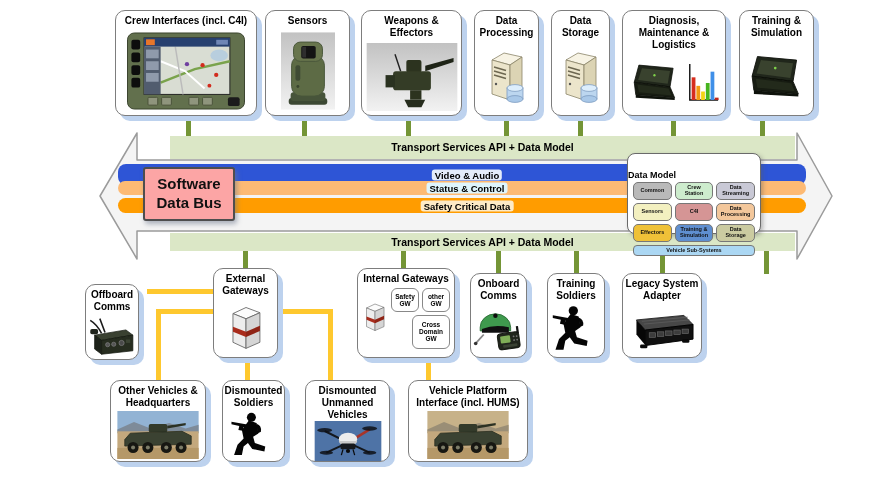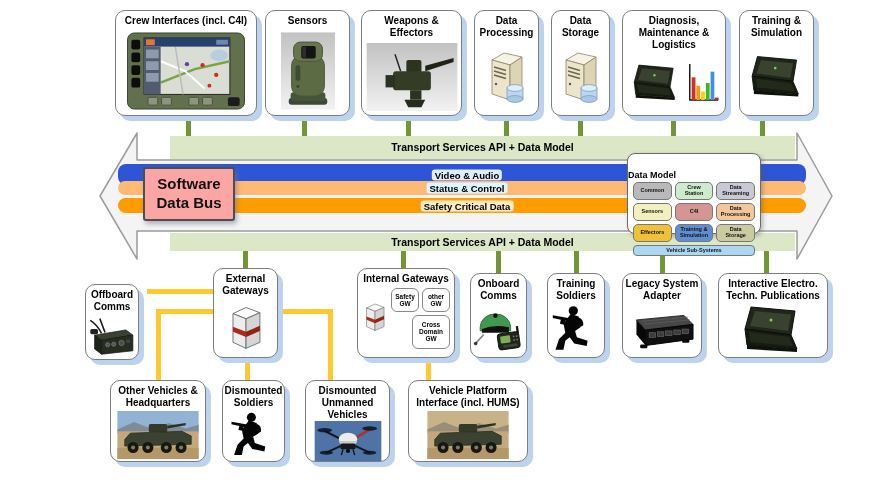--- a/index.html
+++ b/index.html
@@ -378,34 +378,20 @@
         <rect x="33" y="25" width="7" height="5" fill="#3c3c3c" stroke="#6a6a6a" stroke-width=".7"></rect>
         <rect x="42" y="24" width="7" height="5" fill="#3c3c3c" stroke="#6a6a6a" stroke-width=".7"></rect>
         <rect x="51" y="23" width="7" height="5" fill="#3c3c3c" stroke="#6a6a6a" stroke-width=".7"></rect>
         <rect x="60" y="22" width="7" height="5" fill="#3c3c3c" stroke="#6a6a6a" stroke-width=".7"></rect>
         <rect x="14" y="39" width="8" height="4" rx="1.5" fill="#0a0a0a"></rect>
         <rect x="60" y="33" width="8" height="4" rx="1.5" fill="#0a0a0a"></rect>
       </svg>
     </div>
   </div>
 
-  <div class="box" style="left:718px;top:273px;width:110px;height:85px">
-    <div class="title">Interactive Electro.
-Techn. Publications</div>
-    <div class="art">
-      <svg width="74" height="50" viewBox="0 0 72 50">
-        <polygon points="14,2 58,6 54,30 8,24" fill="#20261b" stroke="#0c0f09"></polygon>
-        <polygon points="18,6 54,9.5 51,26 13,21" fill="#39422e"></polygon>
-        <circle cx="34" cy="15" r="1.5" fill="#7fd24a"></circle>
-        <polygon points="8,24 54,30 60,44 10,40" fill="#171c12" stroke="#0a0d07"></polygon>
-        <polygon points="12,27 52,32 56,41 14,37" fill="#232a1b"></polygon>
-        <polygon points="10,40 60,44 60,47 10,44" fill="#0e120b"></polygon>
-      </svg>
-    </div>
-  </div>
 
   <div class="box" style="left:110px;top:380px;width:96px;height:82px">
     <div class="title">Other Vehicles &amp;
 Headquarters</div>
     <div class="art">
       <svg width="84" height="48" viewBox="0 0 88 52">
         <rect x="0" y="0" width="88" height="22" fill="#92b3d4"></rect>
         <polygon points="0,20 18,12 36,19 56,13 74,19 88,15 88,24 0,24" fill="#7e8b99"></polygon>
         <rect x="0" y="22" width="88" height="30" fill="#c3a87d"></rect>
         <rect x="0" y="40" width="88" height="12" fill="#b59868"></rect>

